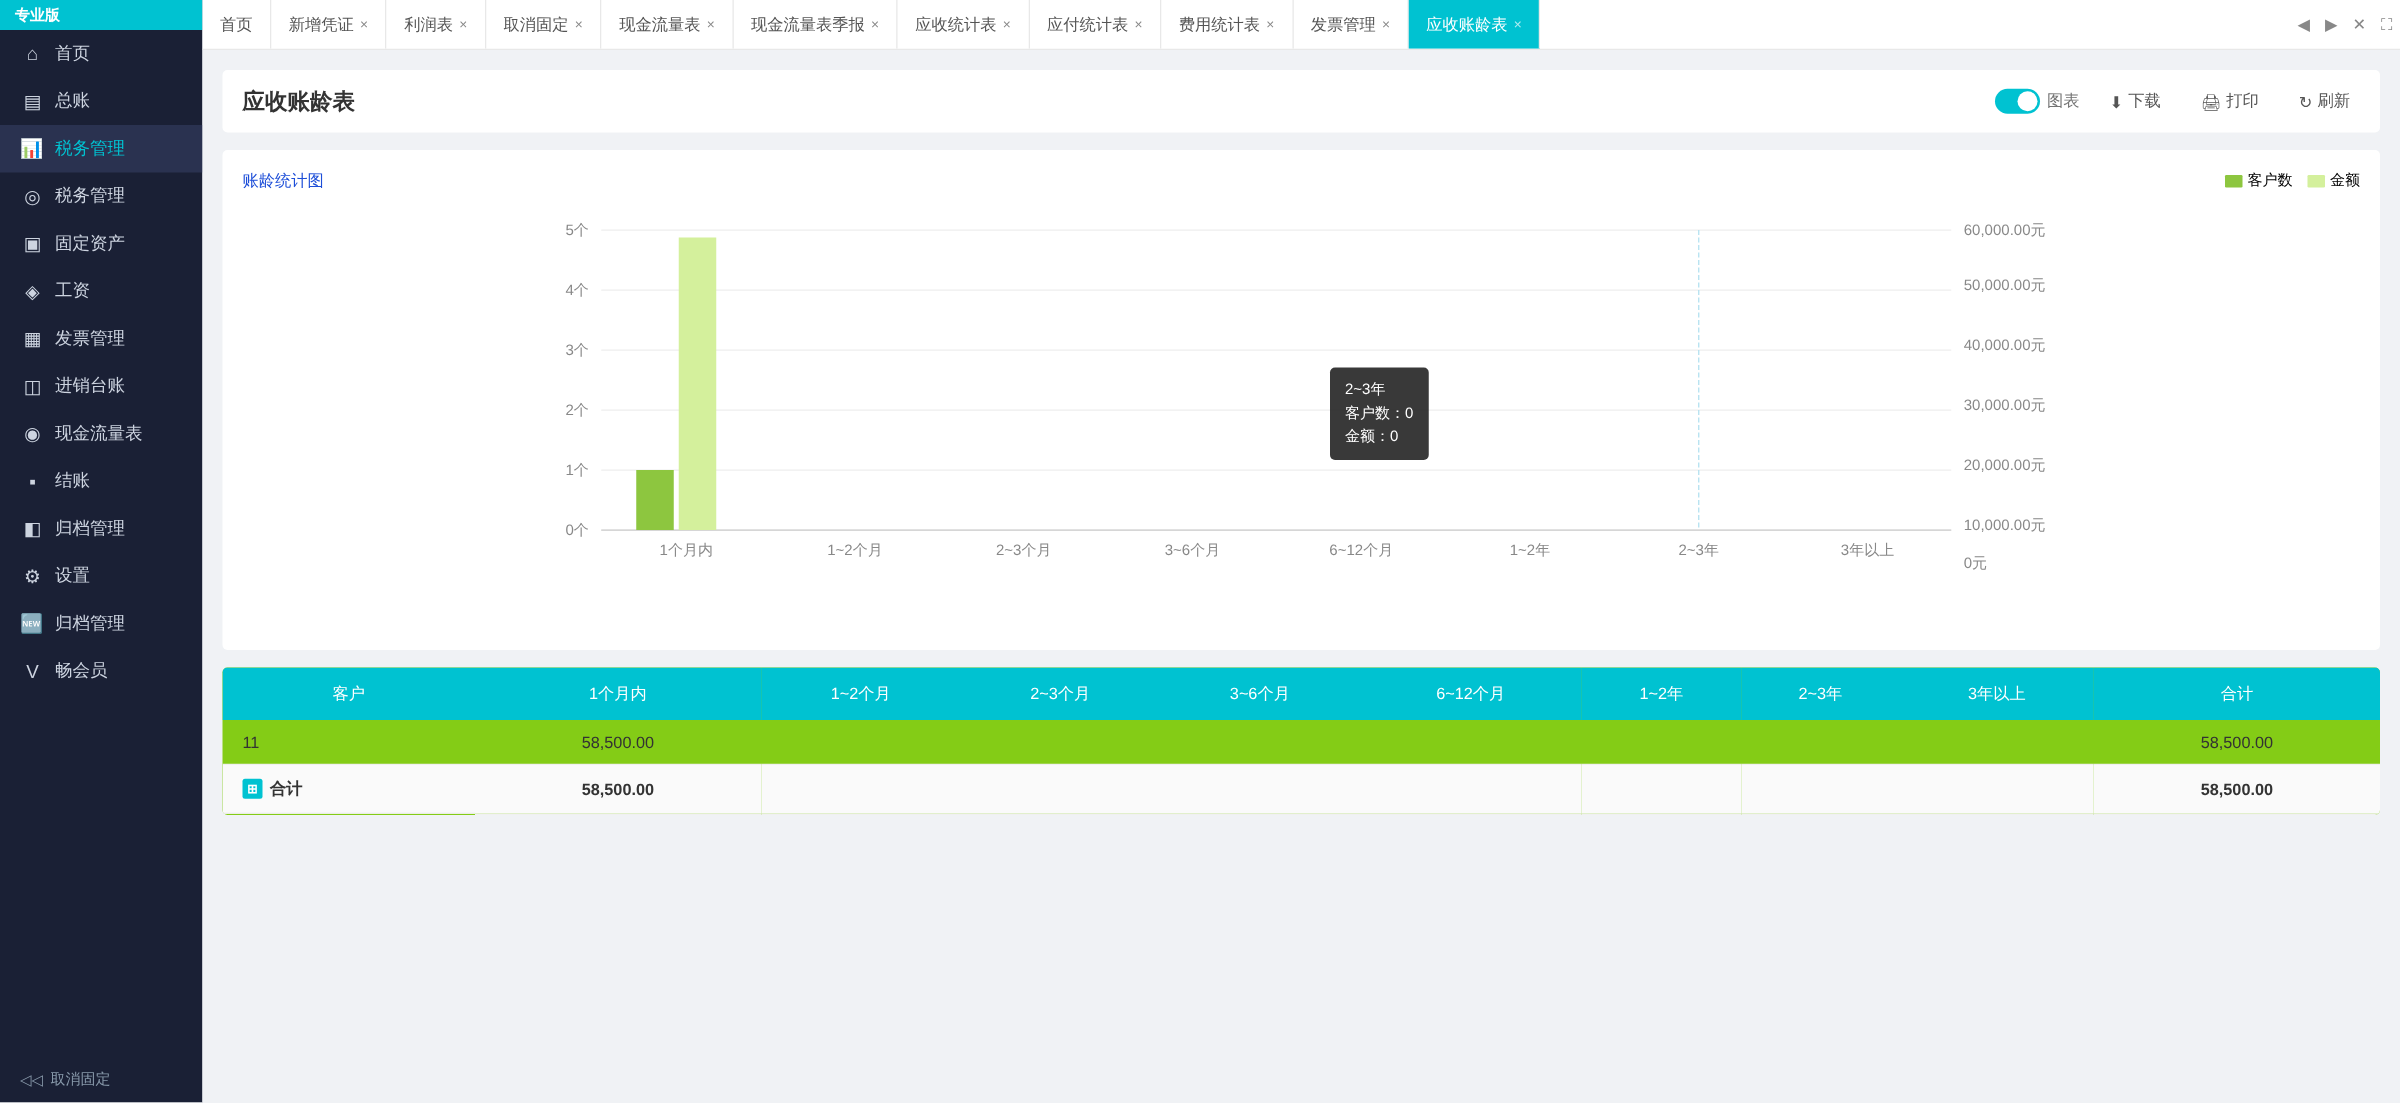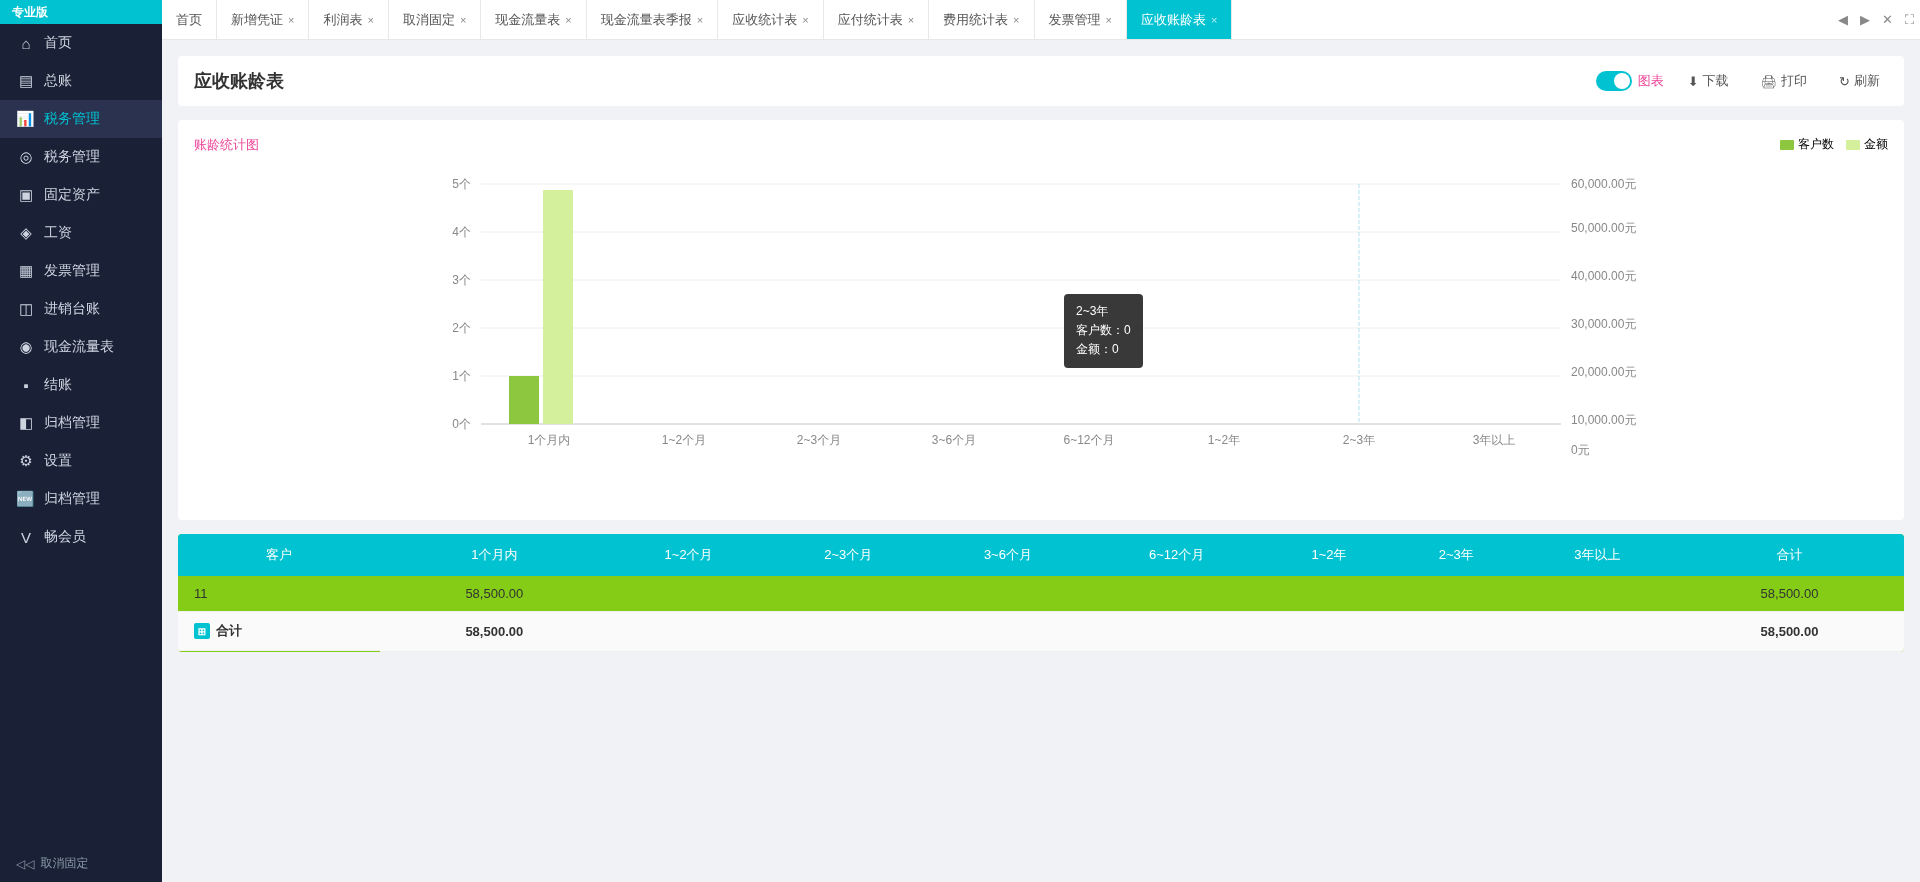--- a/index.html
+++ b/index.html
@@ -136,21 +136,21 @@
     .toggle-switch::after {
       content: '';
       position: absolute;
       width: 16px;
       height: 16px;
       background: white;
       border-radius: 50%;
       top: 2px;
       right: 2px;
     }
-    .toggle-label { font-size: 13px; color: #ec4899; }
+    .toggle-label { font-size: 13px; color: #737373; }
     .action-btn {
       display: flex;
       align-items: center;
       gap: 4px;
       font-size: 13px;
       color: #555;
       cursor: pointer;
       padding: 4px 8px;
       border-radius: 3px;
     }
@@ -158,21 +158,21 @@
     
     .chart-container {
       background: white;
       padding: 16px;
       border-radius: 4px;
       margin-bottom: 14px;
       position: relative;
     }
     .chart-title {
       font-size: 13px;
-      color: #ec4899;
+      color: #1d4ed8;
       margin-bottom: 10px;
     }
     .legend {
       position: absolute;
       top: 16px;
       right: 16px;
       display: flex;
       align-items: center;
       gap: 12px;
       font-size: 12px;

